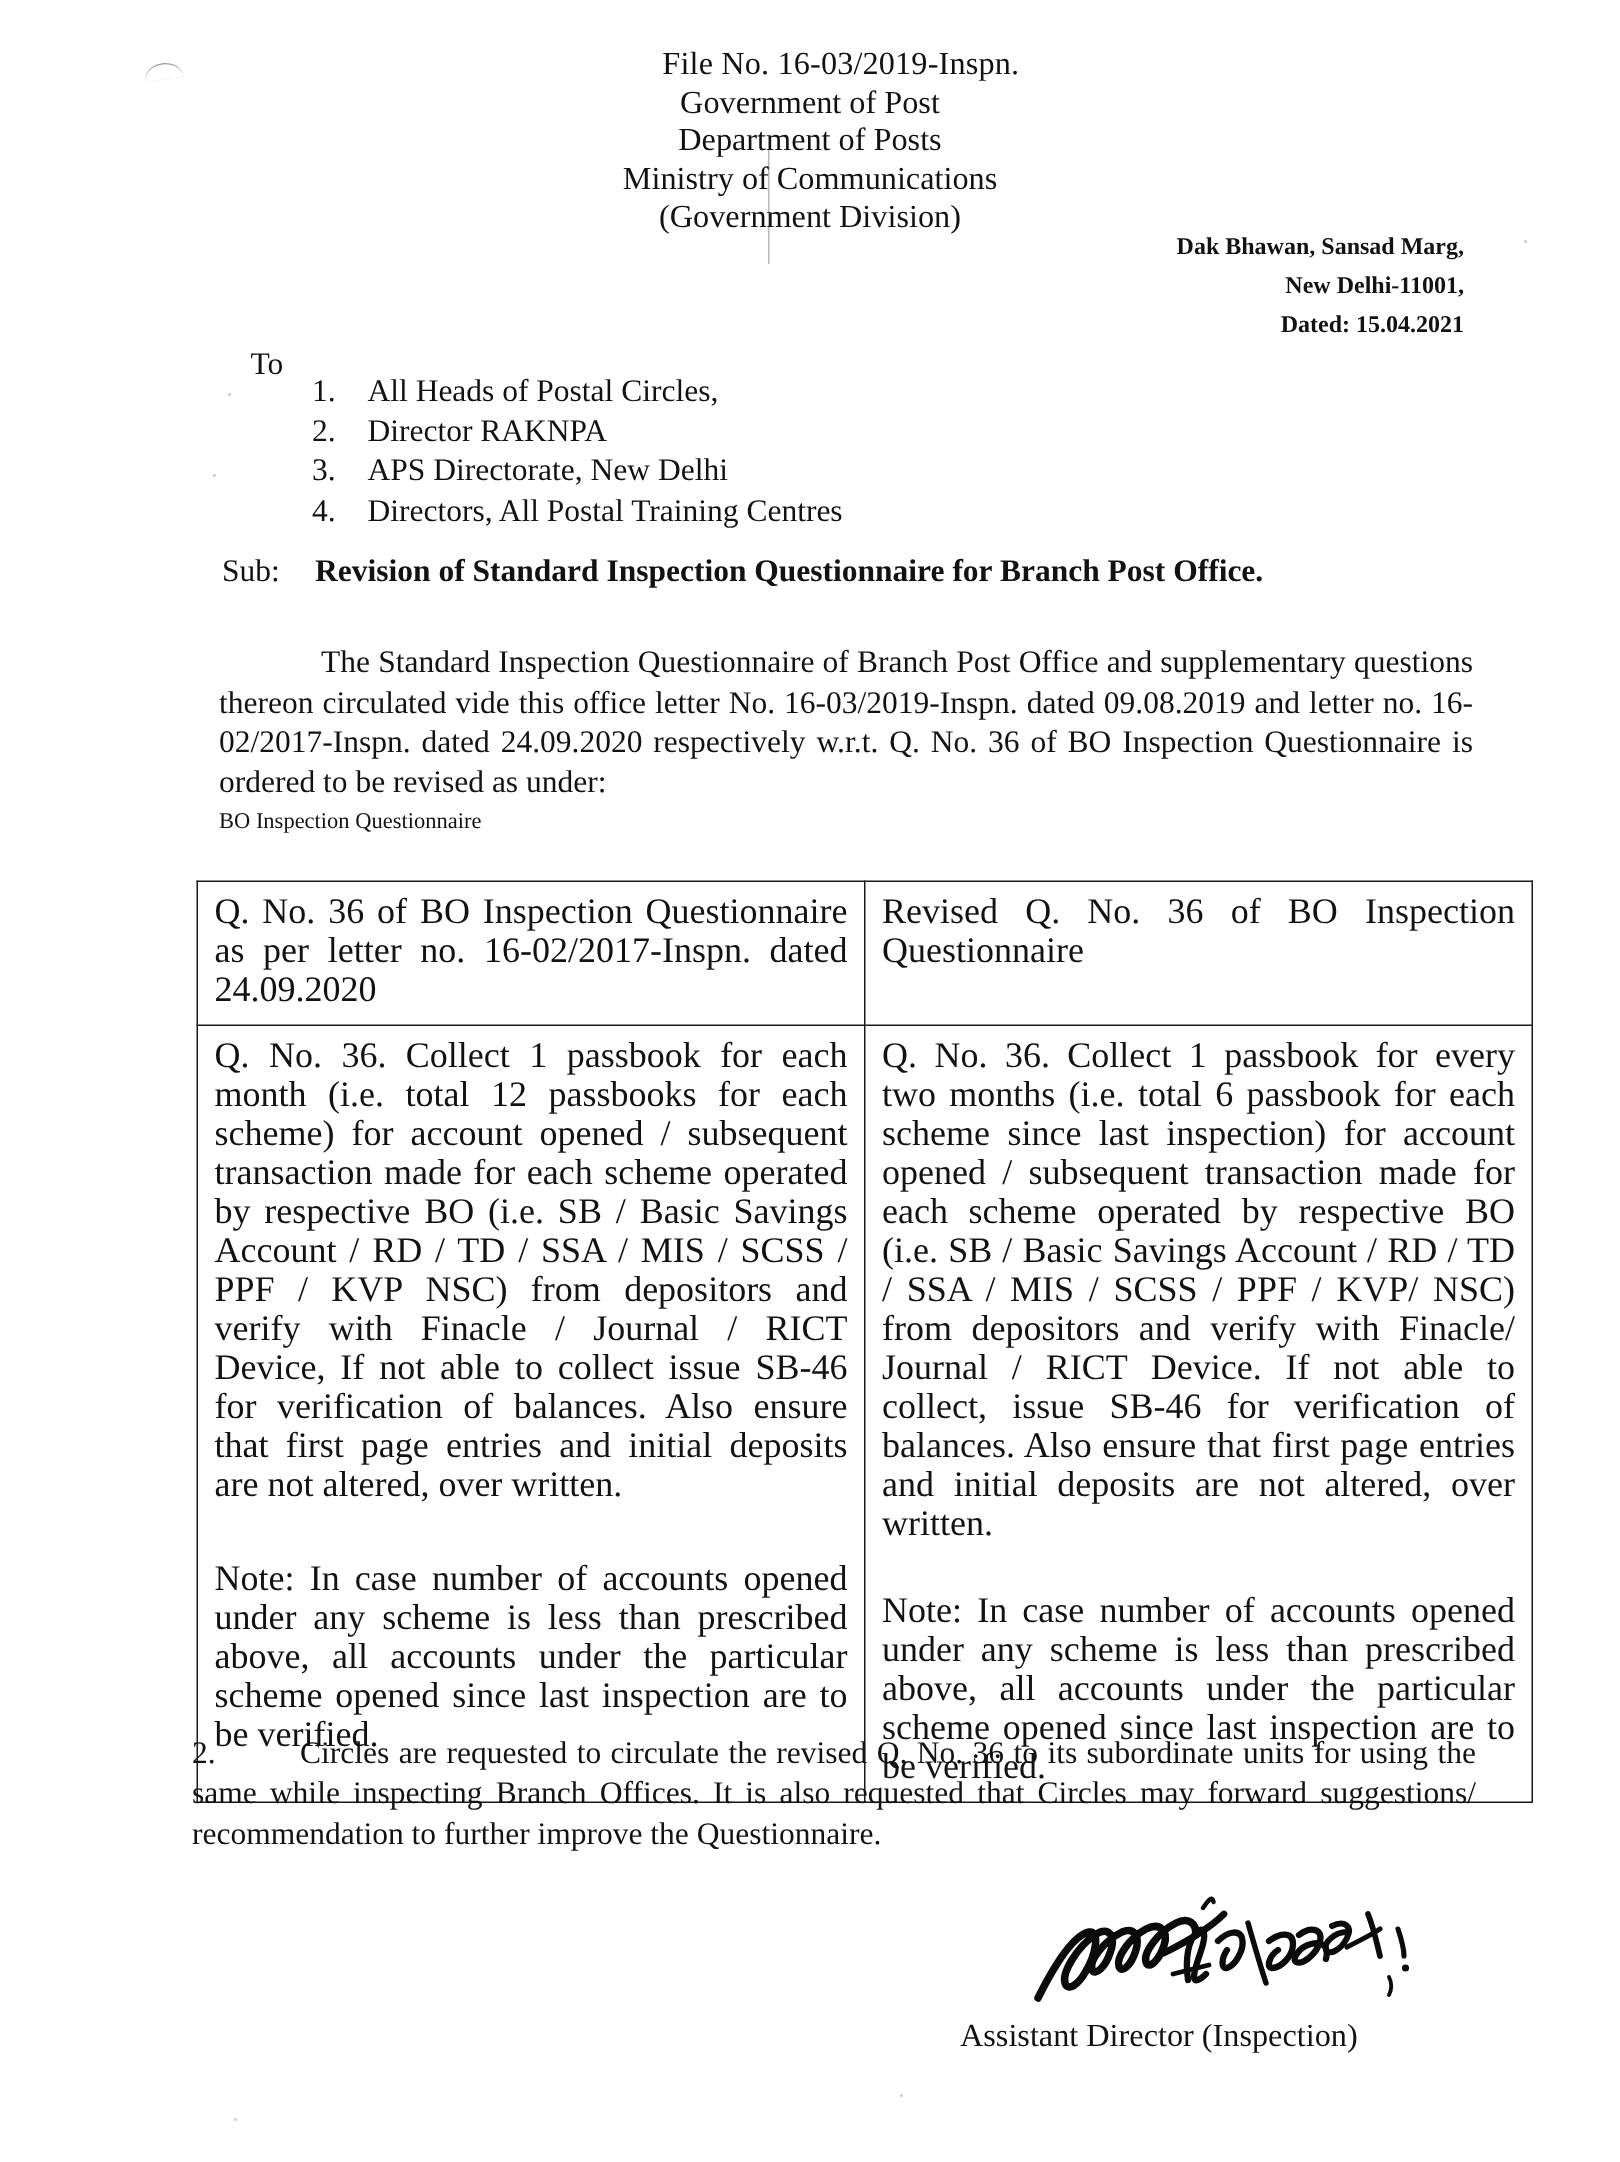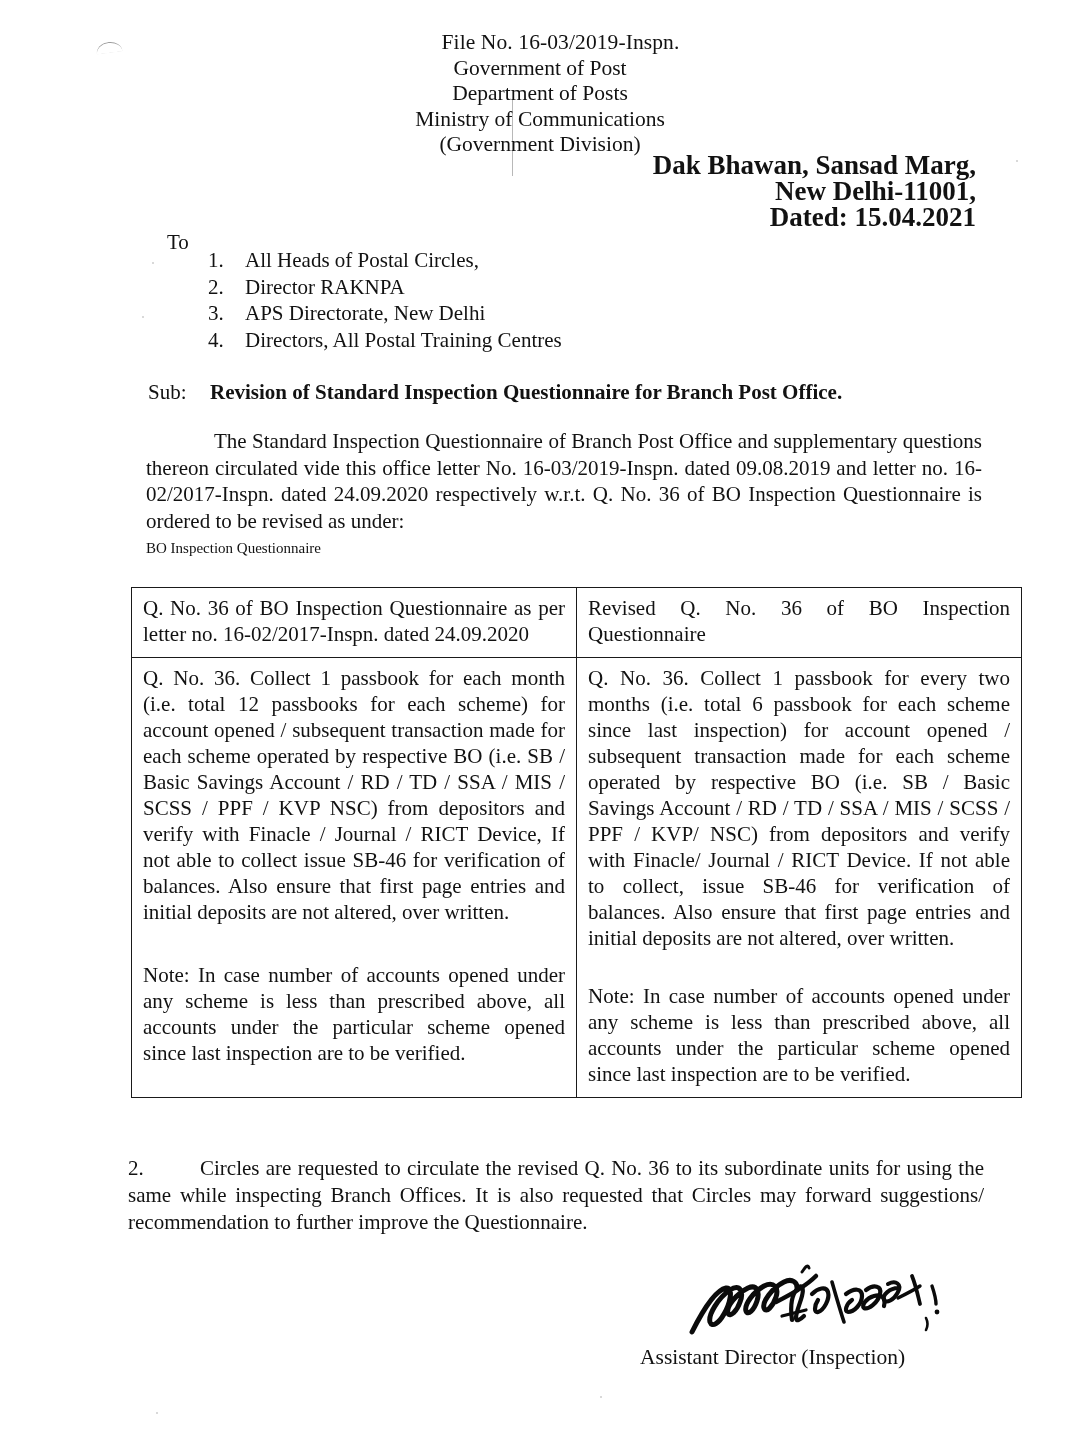--- a/index.html
+++ b/index.html
@@ -57,21 +57,21 @@
     line-height: 25.5px;
   }
   .hdr-center div { white-space: nowrap; }
   .hdr-line-1 { letter-spacing: .1px; margin-left: 41px; }
 
   .addr-block {
     position: absolute;
     right: 104px;
     top: 152px;
     text-align: right;
-    font-size: 27px;
+    font-size: 16px;
     line-height: 26px;
     font-weight: bold;
   }
 
   .to-label {
     position: absolute;
     left: 148px;
     top: 230px;
     font-size: 21px;
     margin-left: 19px;
@@ -92,21 +92,21 @@
     white-space: nowrap;
   }
   .to-num {
     width: 37px;
     flex: 0 0 37px;
   }
 
   .sub-row {
     position: absolute;
     left: 148px;
-    top: 380px;
+    top: 368px;
     display: flex;
     font-size: 21px;
     font-weight: bold;
     white-space: nowrap;
   }
   .sub-label {
     width: 62px;
     flex: 0 0 62px;
     font-weight: normal;
   }
@@ -131,21 +131,21 @@
   }
 
   
   .tbl {
     position: absolute;
     left: 131px;
     top: 587px;
     width: 844px;
     border-collapse: collapse;
     table-layout: fixed;
-    font-size: 21px;
+    font-size: 24px;
     line-height: 26px;
   }
   .tbl td {
     border: 1.6px solid #1a1a1a;
     vertical-align: top;
     padding: 7px 11px 10px 11px;
     text-align: justify;
     hyphens: none;
   }
   .tbl td.col-l { width: 422px; }

